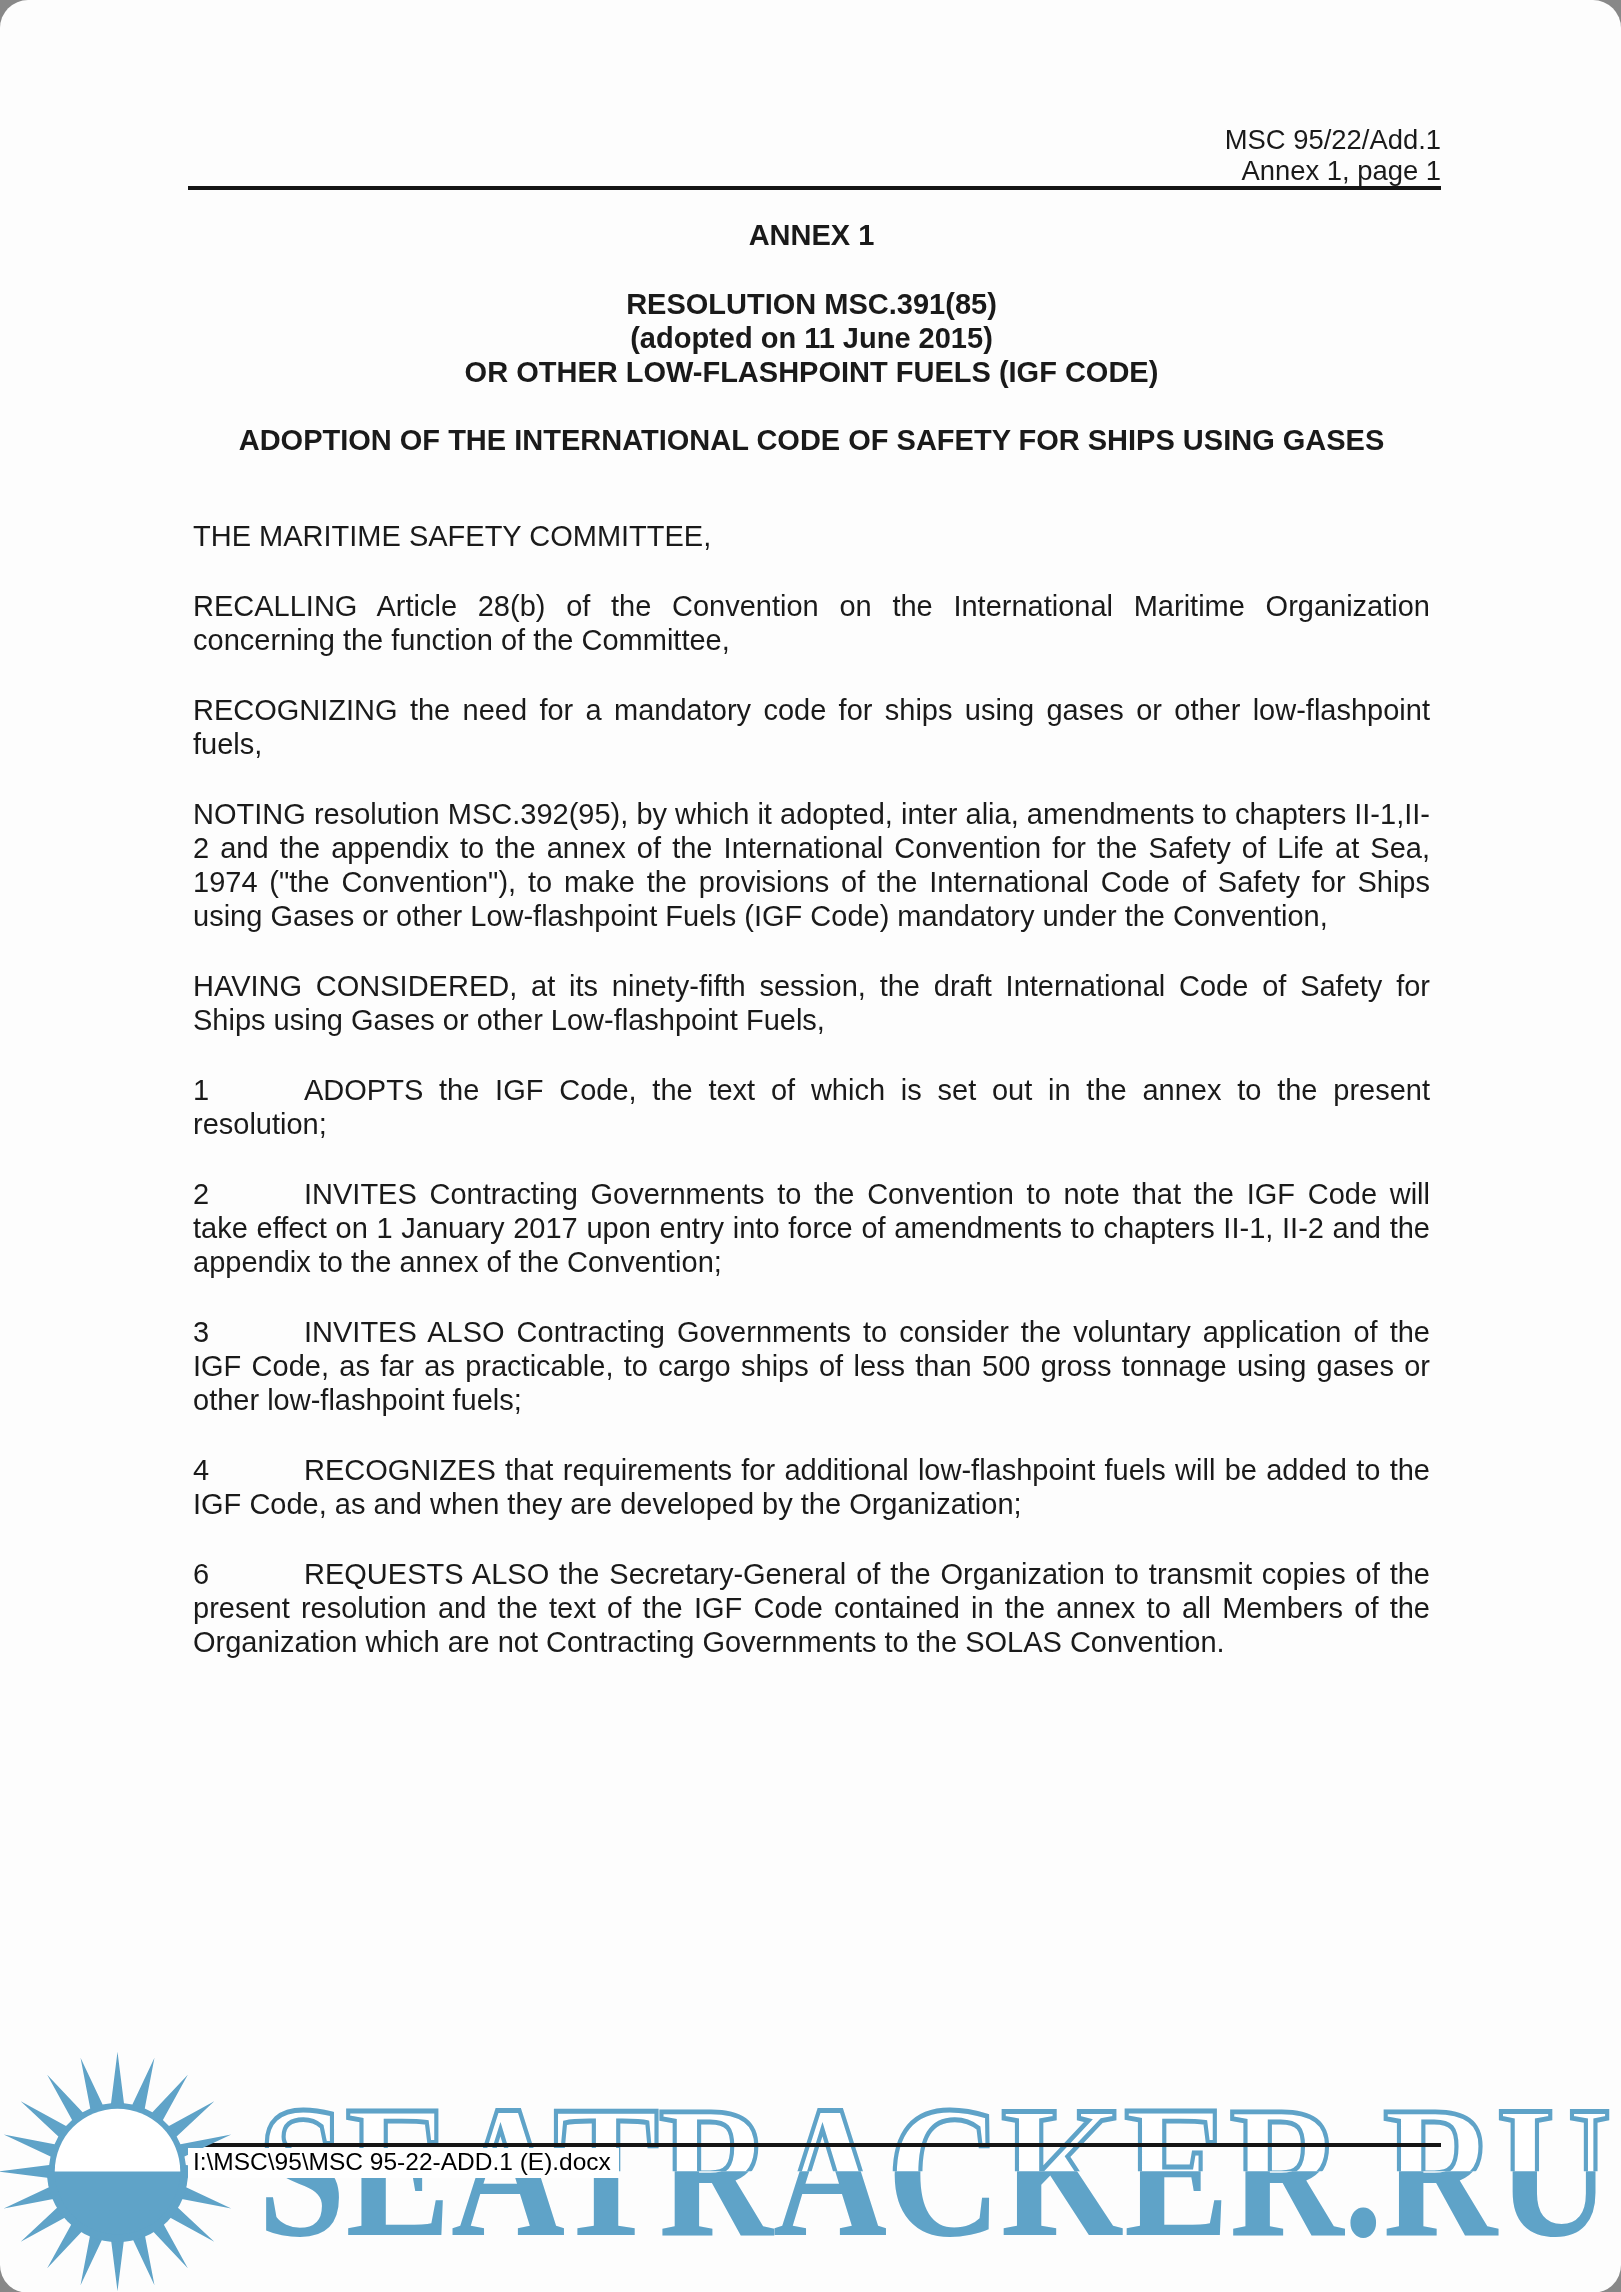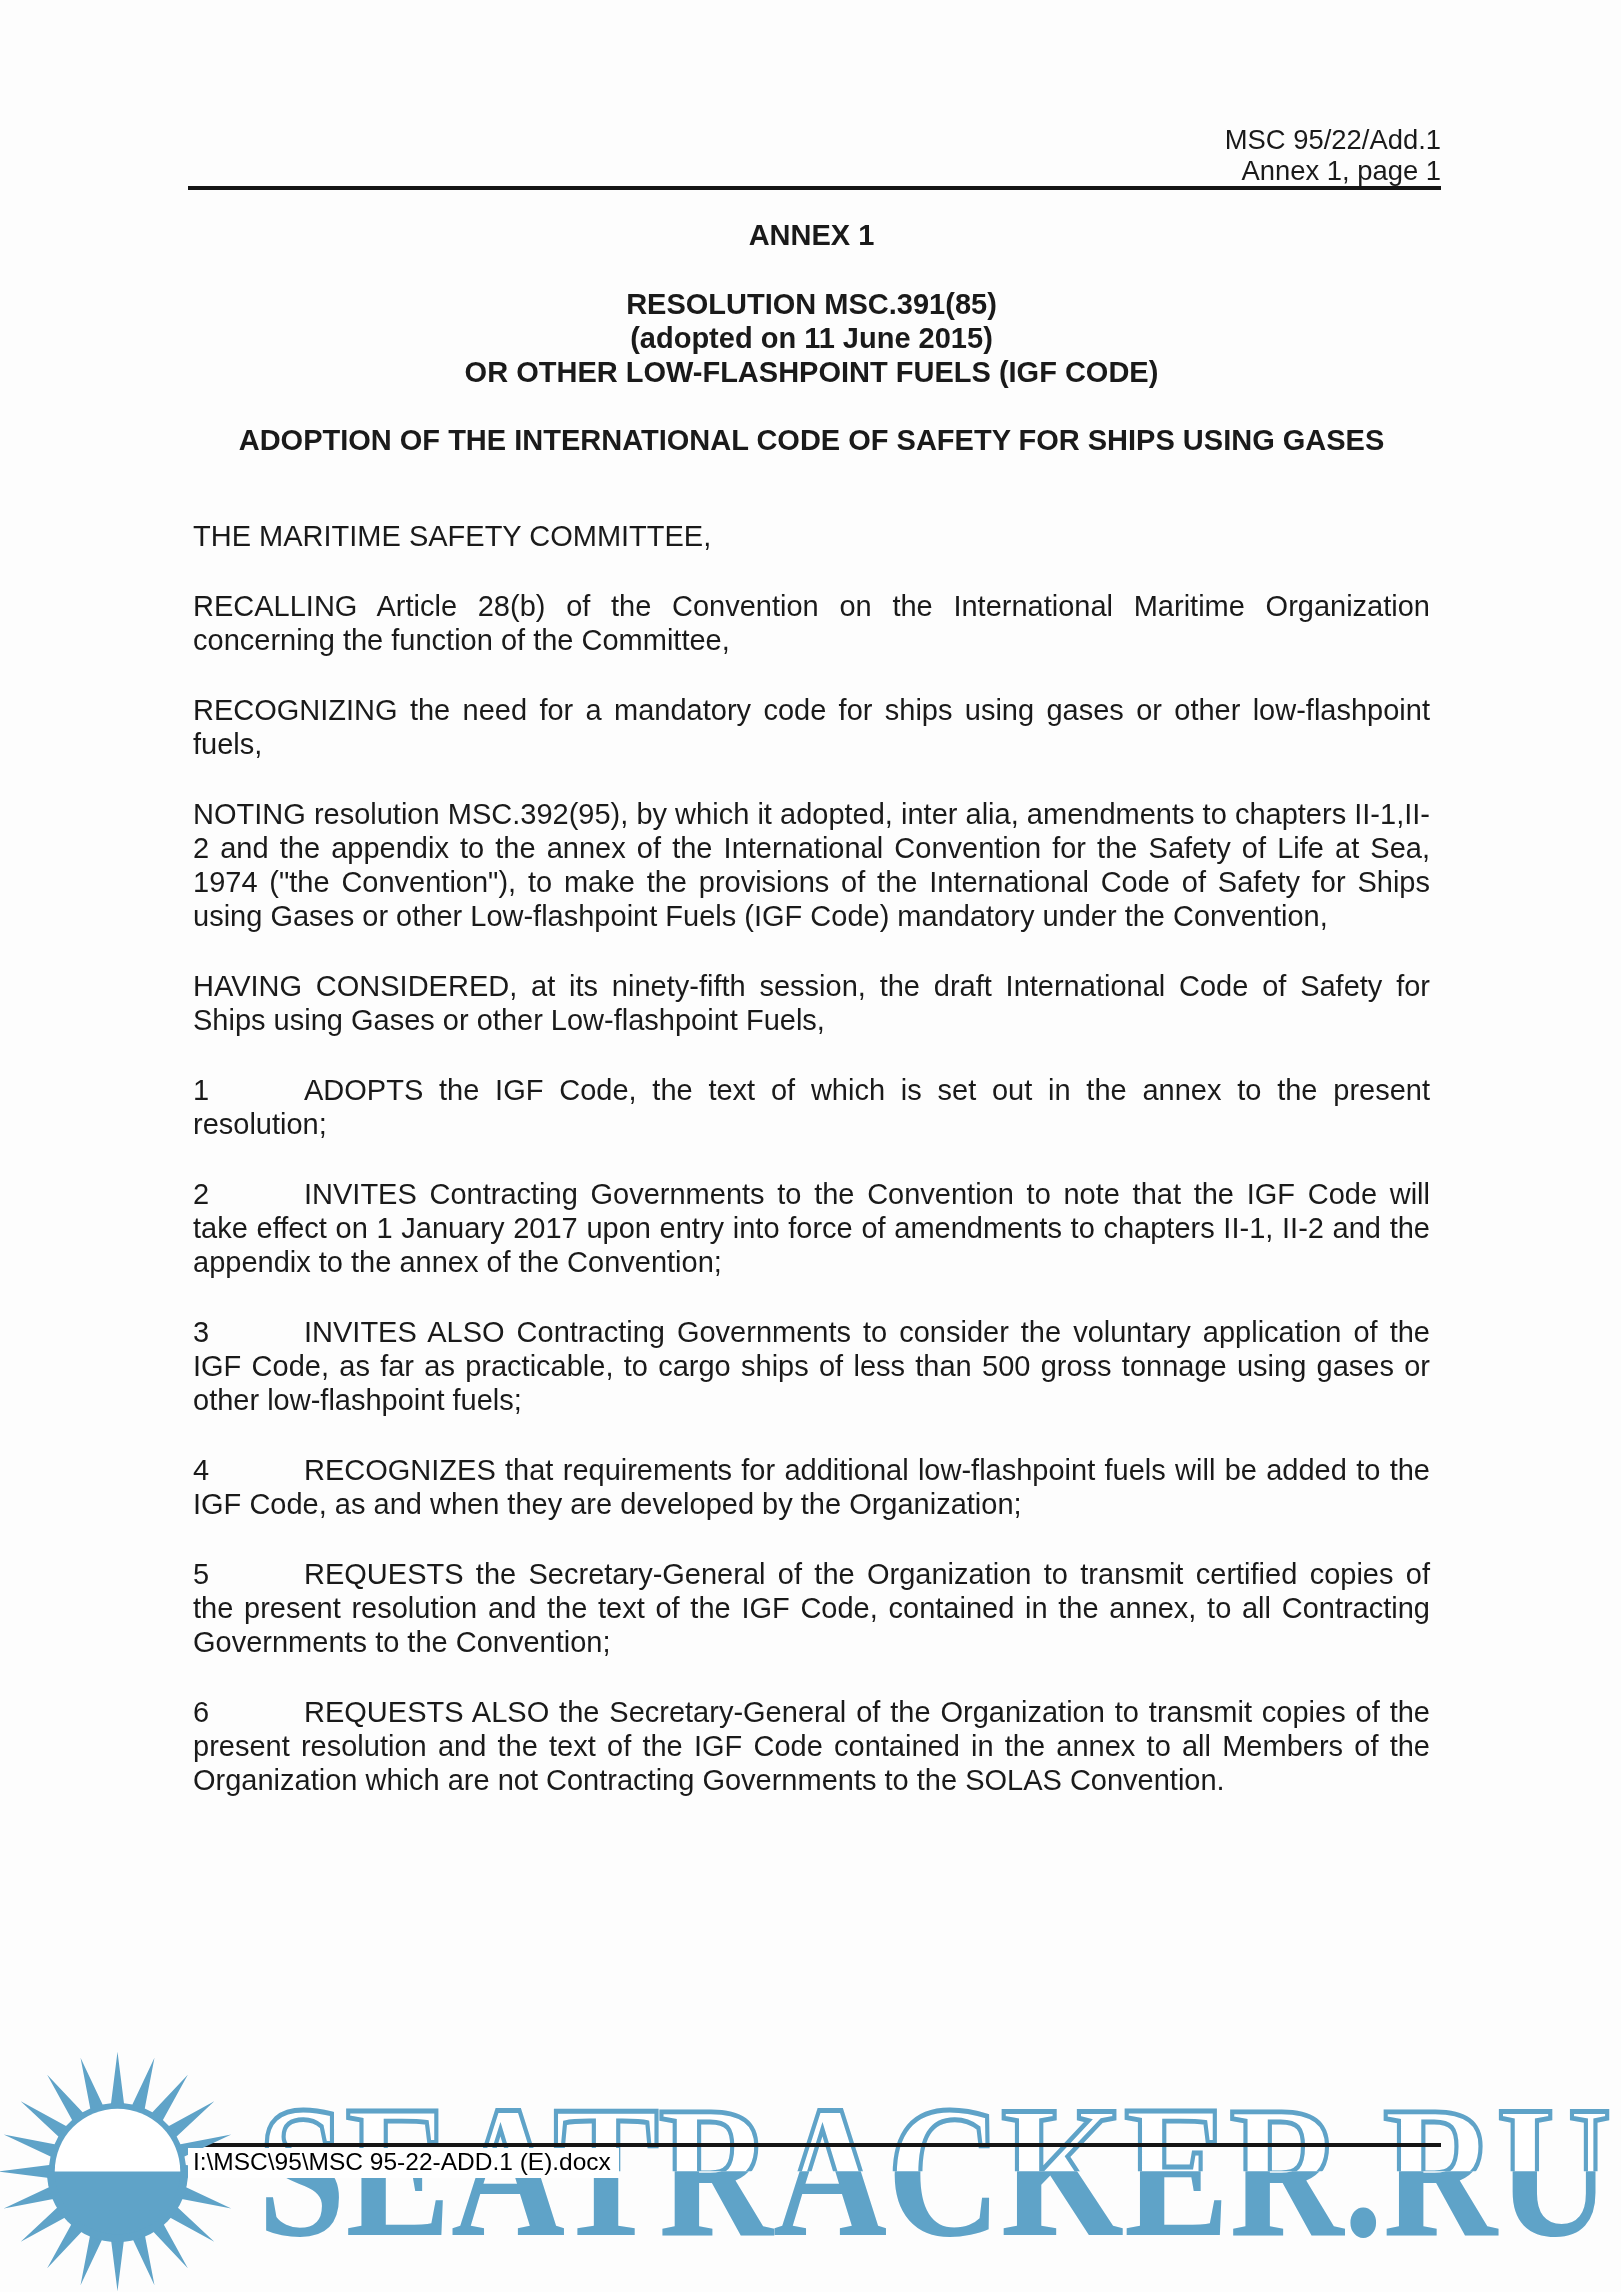--- a/index.html
+++ b/index.html
@@ -1,20 +1,21 @@
 <!DOCTYPE html>
 <html><head>
 <meta charset="utf-8">
 <style>
   html,body{margin:0;padding:0;background:#888;}
   .page{
     position:relative;width:1621px;height:2293px;margin:0 auto;
     background:#fdfdfd;overflow:hidden;
     font-family:"Liberation Sans","DejaVu Sans",sans-serif;
     color:#1a1a1a;
+    border-radius:28px;
   }
   
   .hdr{position:absolute;top:124px;right:180px;text-align:right;
        font-size:27.4px;line-height:31px;z-index:1;}
   
   .rule{position:absolute;left:188px;width:1253px;height:3.9px;background:#151515;z-index:3;}
   .rule-header{top:186px;}
   .rule-footer{top:2143px;}
   
   .content{position:absolute;left:193px;top:218px;width:1237px;
@@ -61,21 +62,20 @@
     <p class="opening">THE MARITIME SAFETY COMMITTEE,</p>
     <p class="j sp">RECALLING Article 28(b) of the Convention on the International Maritime Organization concerning the function of the Committee,</p>
     <p class="j sp">RECOGNIZING the need for a mandatory code for ships using gases or other low-flashpoint fuels,</p>
     <p class="j sp">NOTING resolution MSC.392(95), by which it adopted, inter alia, amendments to chapters II-1,II-2 and the appendix to the annex of the International Convention for the Safety of Life at Sea, 1974 ("the Convention"), to make the provisions of the International Code of Safety for Ships using Gases or other Low-flashpoint Fuels (IGF Code) mandatory under the Convention,</p>
     <p class="j sp">HAVING CONSIDERED, at its ninety-fifth session, the draft International Code of Safety for Ships using Gases or other Low-flashpoint Fuels,</p>
 
     <p class="j sp"><span class="num">1</span><span>ADOPTS the IGF Code, the text of which is set out in the annex to the present resolution;</span></p>
     <p class="j sp"><span class="num">2</span><span>INVITES Contracting Governments to the Convention to note that the IGF Code will take effect on 1 January 2017 upon entry into force of amendments to chapters II-1, II-2 and the appendix to the annex of the Convention;</span></p>
     <p class="j sp"><span class="num">3</span><span>INVITES ALSO Contracting Governments to consider the voluntary application of the IGF Code, as far as practicable, to cargo ships of less than 500 gross tonnage using gases or other low-flashpoint fuels;</span></p>
     <p class="j sp"><span class="num">4</span><span>RECOGNIZES that requirements for additional low-flashpoint fuels will be added to the IGF Code, as and when they are developed by the Organization;</span></p>
-    <p class="j sp"><span class="num">5</span><span>REQUESTS the Secretary-General of the Organization to transmit certified copies of the present resolution and the text of the IGF Code, contained in the annex, to all Contracting Governments to the Convention;</span></p>
     <p class="j sp"><span class="num">6</span><span>REQUESTS ALSO the Secretary-General of the Organization to transmit copies of the present resolution and the text of the IGF Code contained in the annex to all Members of the Organization which are not Contracting Governments to the SOLAS Convention.</span></p>
   </div>
 
   <svg class="wm-letters" width="1621" height="2293" viewBox="0 0 1654 2339">
     <defs>
       <clipPath id="wmClipTop">
           <rect x="0" y="0" width="1654" height="2215"></rect>
         </clipPath>
       <clipPath id="wmClipBot">
           <rect x="0" y="2215" width="1654" height="124"></rect>

